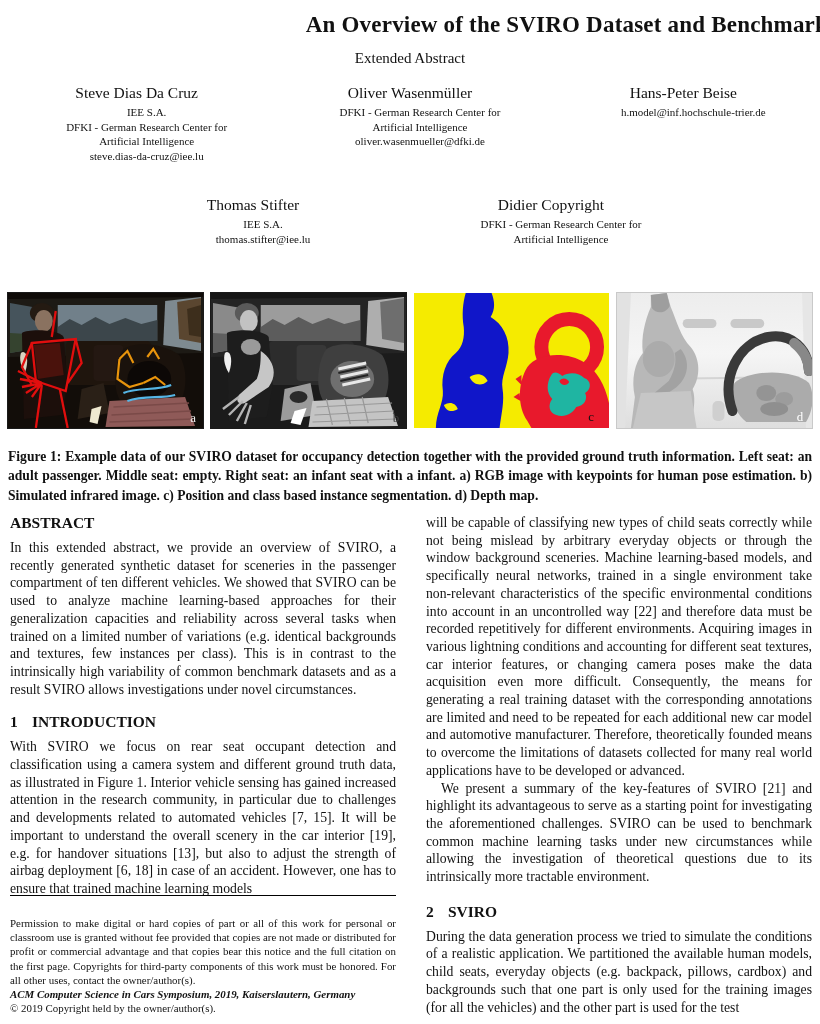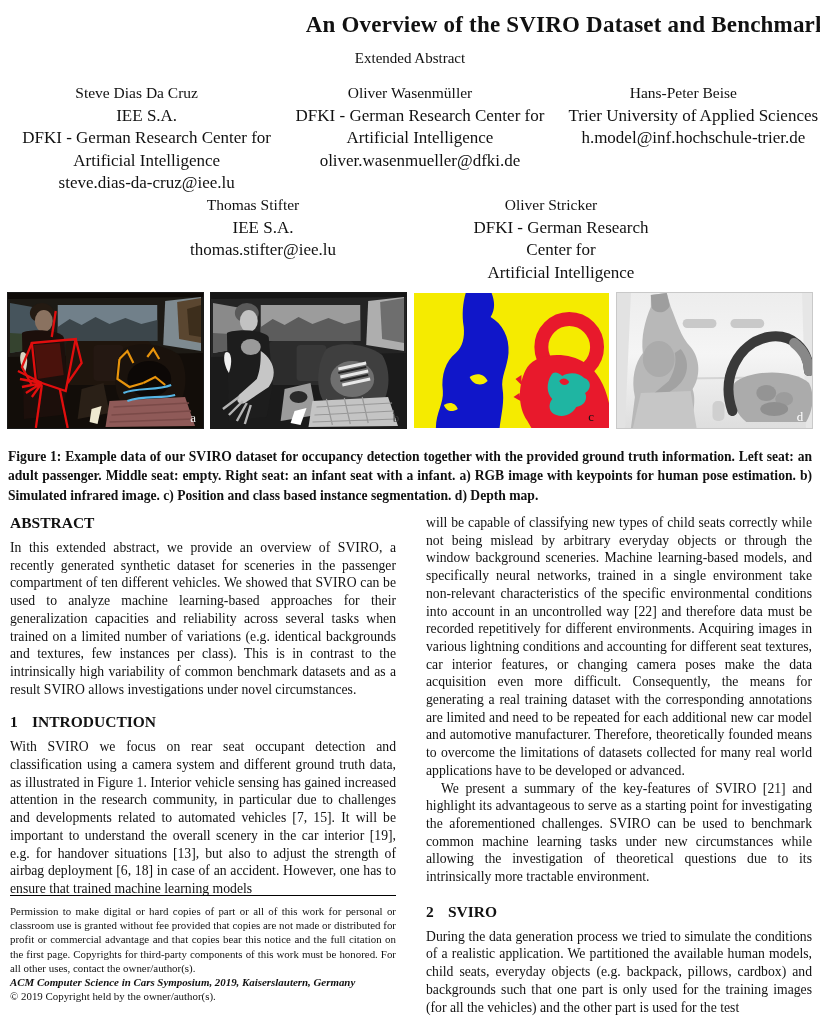--- a/index.html
+++ b/index.html
@@ -12,41 +12,41 @@
     font-size:23px;font-weight:bold;letter-spacing:.2px;
   }
   .subtitle{
     position:absolute;top:50px;left:0;width:100%;text-align:center;font-size:15px;
   }
   .authors-row1{position:absolute;top:84px;left:0;width:100%;display:flex;justify-content:space-between;}
   .authors-row1 .author{flex:1;text-align:center;}
   .authors-row2{position:absolute;top:196px;left:132px;width:540px;display:flex;justify-content:center;gap:56px;}
   .authors-row2 .author{width:300px;text-align:center;}
   .author-name{font-size:15.5px;margin-bottom:3px;}
-  .author-line{font-size:17px;line-height:1.32;padding-left:20px;}
+  .author-line{font-size:11px;line-height:1.32;padding-left:20px;}
   .figure-row{position:absolute;top:293px;left:8px;right:8px;height:135px;display:flex;gap:8px;}
   .panel{flex:1;position:relative;}
   .panel svg{display:block;width:100%;height:100%;}
   .panel.bordered{outline:1px solid #1a1a1a;}
   .panel.light-border{outline:1px solid #c9c9c9;}
   .caption{
     position:absolute;top:447px;left:8px;right:8px;
     font-size:13.6px;font-weight:bold;line-height:1.43;text-align:justify;
   }
   .col{position:absolute;top:514px;width:386px;}
   .col-left{left:10px;}
   .col-right{left:426px;}
   .section-heading{font-size:15.5px;font-weight:bold;margin:0 0 7px 0;}
   .sec-num{display:inline-block;min-width:22px;}
   .body-p{font-size:13.7px;line-height:1.292;text-align:justify;margin:0;}
   .mt{margin-top:15px;}
   .indent{text-indent:15px;}
   .footnote{
     position:absolute;top:895px;left:10px;width:386px;
-    border-top:1px solid #000;padding-top:8px;
+    border-top:1px solid #000;padding-top:20px;
     font-size:10.9px;line-height:1.3;
   }
   .footnote .perm{text-align:justify;}
   .footnote .venue{font-style:italic;font-weight:bold;}
 </style>
 </head>
 <body>
 
 <div class="page">
 
@@ -62,33 +62,32 @@
       <div class="author-line">steve.dias-da-cruz@iee.lu</div>
     </div>
     <div class="author">
       <div class="author-name">Oliver Wasenmüller</div>
       <div class="author-line">DFKI - German Research Center for</div>
       <div class="author-line">Artificial Intelligence</div>
       <div class="author-line">oliver.wasenmueller@dfki.de</div>
     </div>
     <div class="author">
       <div class="author-name">Hans-Peter Beise</div>
-      <div class="author-line">Trier University of Applied Sciences</div>
       <div class="author-line">h.model@inf.hochschule-trier.de</div>
     </div>
   </div>
 
   <div class="authors-row2">
     <div class="author">
       <div class="author-name">Thomas Stifter</div>
       <div class="author-line">IEE S.A.</div>
       <div class="author-line">thomas.stifter@iee.lu</div>
     </div>
     <div class="author">
-      <div class="author-name">Oliver Stricker</div>
+      <div class="author-name">Didier Copyright</div>
       <div class="author-line">DFKI - German Research Center for</div>
       <div class="author-line">Artificial Intelligence</div>
     </div>
   </div>
 
   <div class="figure-row">
 
     <div class="panel bordered">
       <svg viewBox="0 0 196 135" preserveAspectRatio="none">
         <rect width="196" height="135" fill="#0f0b08"></rect>

